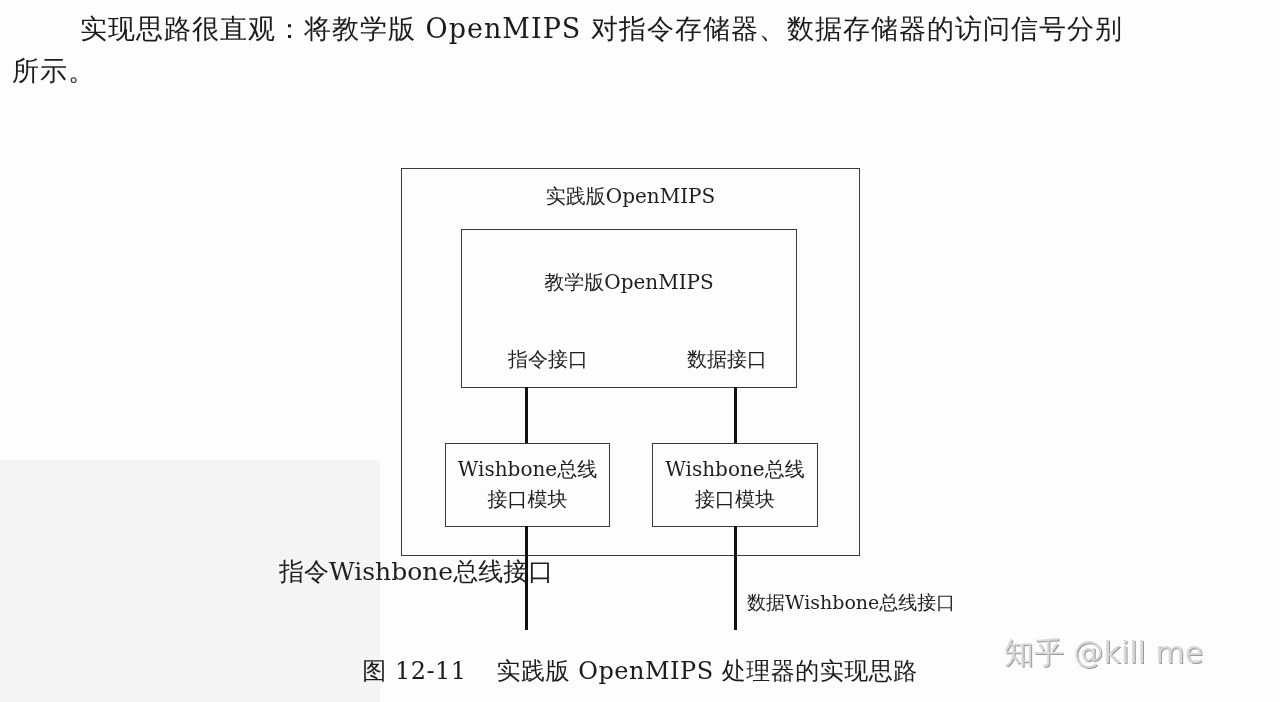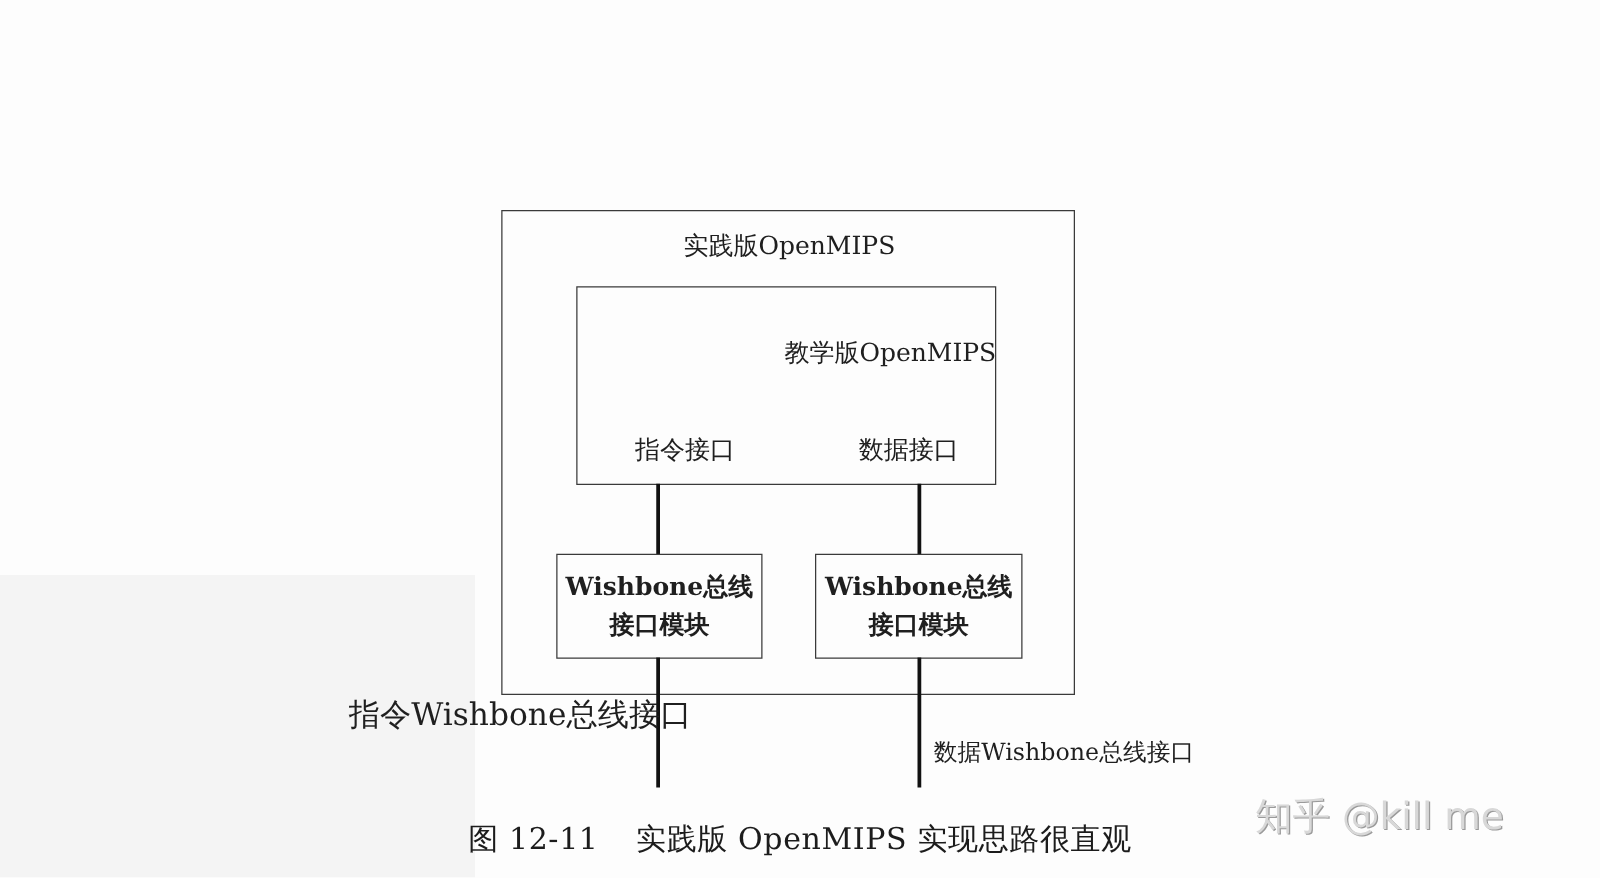--- a/index.html
+++ b/index.html
@@ -14,21 +14,20 @@
     }
     .para {
       position: absolute; left: 12px; top: 8px; width: 1256px;
       font-size: 27px; line-height: 42px; letter-spacing: 1px;
       color: #1c1c1c;
     }
     .para .indent { display: inline-block; width: 68px; }
     .box {
       position: absolute; border: 1.5px solid #3a3a3a; background: transparent;
       box-sizing: border-box;
-      font-weight: bold;
     }
     .label {
       position: absolute; font-size: 20px; color: #1f1f1f; white-space: nowrap;
       line-height: 24px;
     }
     .center { text-align: center; }
     .wire {
       position: absolute; width: 3px; background: #111;
     }
     .module-text {
@@ -48,29 +47,31 @@
       white-space: nowrap;
       text-align: right;
     }
   </style>
 </head>
 <body>
 
 <div class="bleed" style="left:0; top:460px; width:380px; height:242px;"></div>
 
 <div class="para">
+  <div><span class="indent"></span><span>实现思路很直观：将教学版 OpenMIPS 对指令存储器、数据存储器的访问信号分别</span></div>
+  <div>所示。</div>
 </div>
 
 <div>
 
   <div class="box" style="left:401px; top:168px; width:459px; height:388px;"></div>
-  <div class="label center" style="left:390px; top:184px; width:459px;padding-left:12px;">实践版OpenMIPS</div>
+  <div class="label center" style="left:401px; top:184px; width:459px;">实践版OpenMIPS</div>
 
   <div class="box" style="left:461px; top:229px; width:336px; height:159px;"></div>
-  <div class="label center" style="left:461px; top:270px; width:336px;text-align:right;">教学版OpenMIPS</div>
+  <div class="label center" style="left:461px; top:270px; width:336px;">教学版OpenMIPS</div>
   <div class="label" style="left:508px; top:347px;text-align:right;">指令接口</div>
   <div class="label" style="left:687px; top:347px;">数据接口</div>
 
   <div class="wire" style="left:525px; top:387px; height:57px;"></div>
   <div class="wire" style="left:734px; top:387px; height:57px;"></div>
 
   <div class="box" style="left:445px; top:443px; width:165px; height:84px;">
     <div class="module-text" style="top:10px;">
       <div>Wishbone总线</div>
       <div>接口模块</div>
@@ -84,17 +85,17 @@
     </div>
   </div>
 
   <div class="wire" style="left:525px; top:526px; height:104px;"></div>
   <div class="wire" style="left:734px; top:526px; height:104px;"></div>
 
   <div class="label" style="left:279px; top:560px; font-size:25px;">指令Wishbone总线接口</div>
   <div class="label" style="left:747px; top:590px; font-size:19px;">数据Wishbone总线接口</div>
 
   <div class="caption">
-    <span>图 12-11</span><span class="gap"></span><span>实践版 OpenMIPS 实现思路很直观</span>
+    <span>图 12-11</span><span class="gap"></span><span>实践版 OpenMIPS 处理器的实现思路</span>
   </div>
 </div>
 
 <div class="watermark">知乎 @kill me</div>
 
 </body></html>

